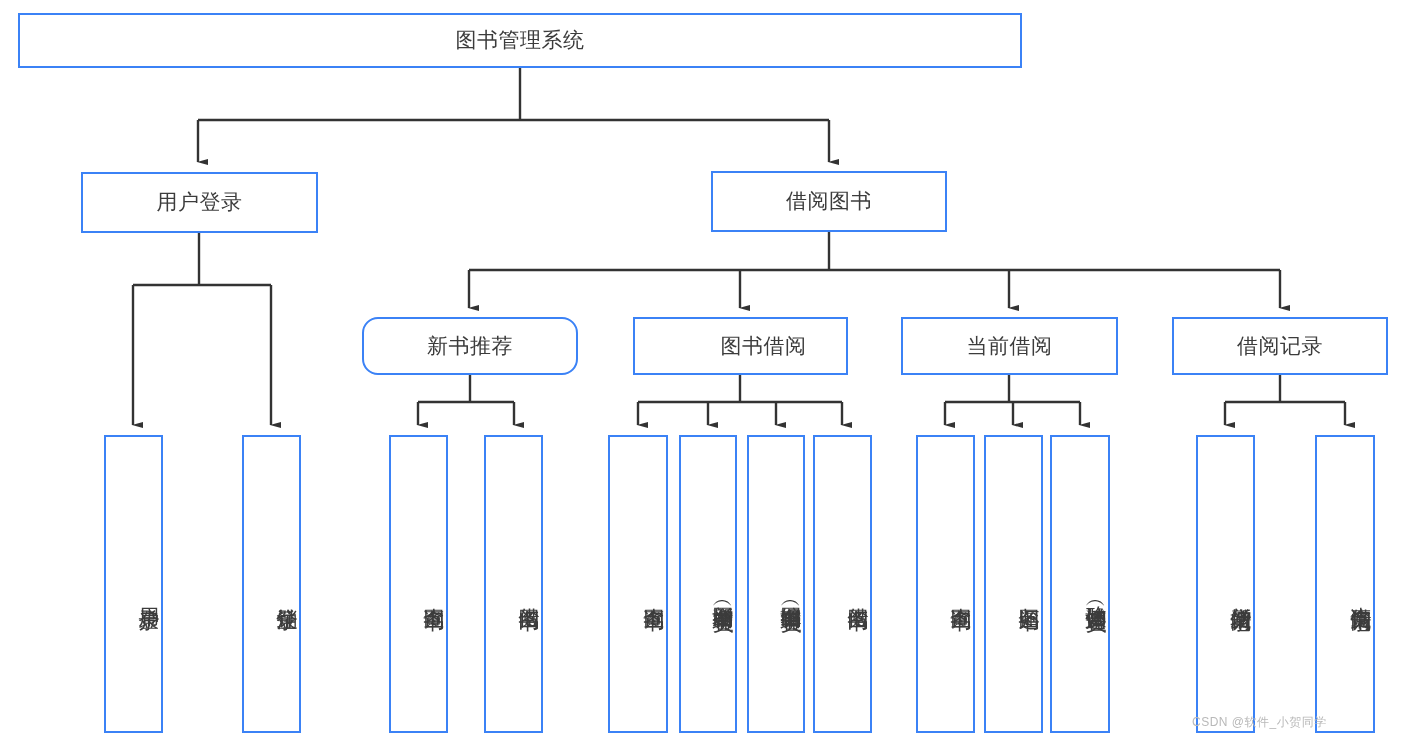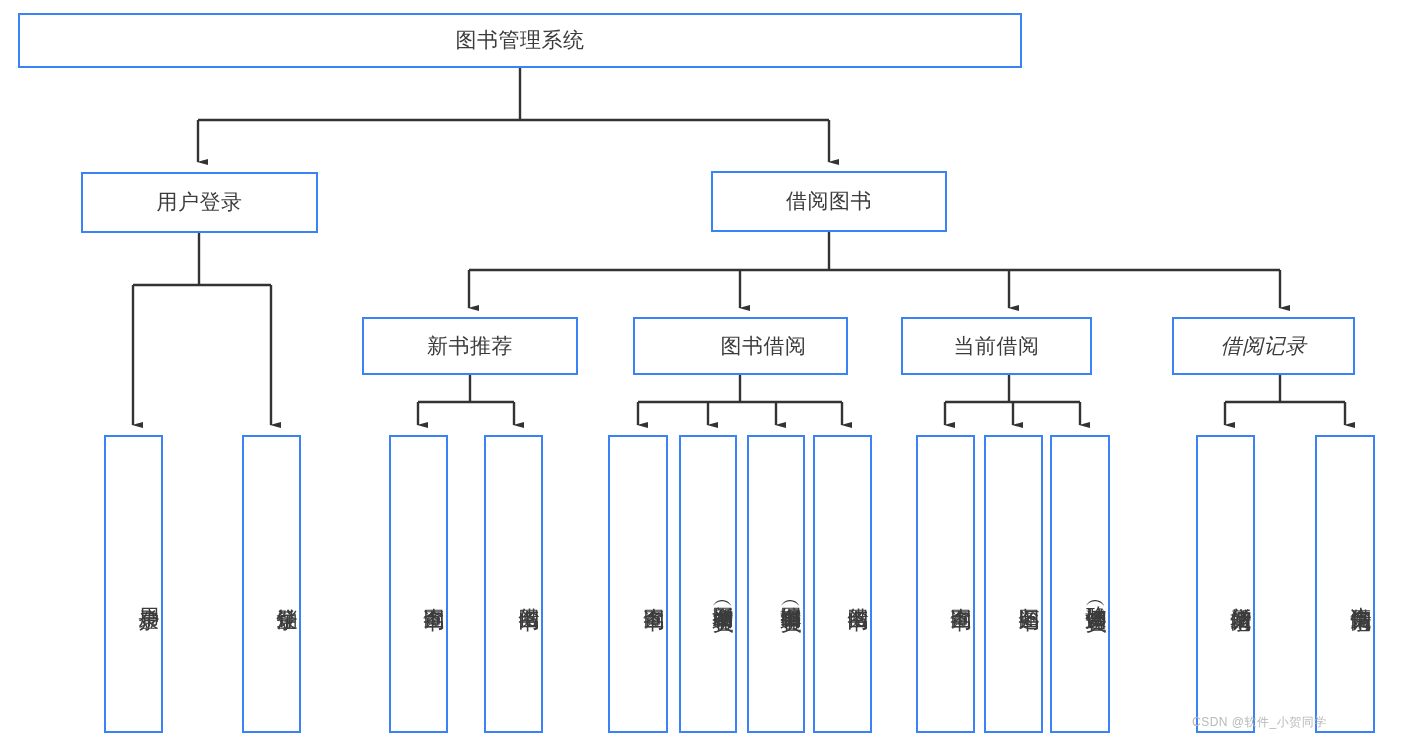--- a/index.html
+++ b/index.html
@@ -126,30 +126,30 @@
 
   <div id="level2-container">
       <div class="node horiz" style="left: 81px; top: 172px; width: 237px; height: 61px;">
         <span>用户登录</span>
       </div>
       <div class="node horiz" style="left: 711px; top: 171px; width: 236px; height: 61px;">
         <span>借阅图书</span>
       </div>
     </div>
   <div id="level3-container">
-      <div class="node horiz" style="left: 362px; top: 317px; width: 216px; height: 58px;">
+      <div class="node horiz" style="left: 362px; top: 317px; width: 216px; height: 58px; border-radius: 16px;">
         <span>新书推荐</span>
       </div>
       <div class="node horiz" style="left: 633px; top: 317px; width: 215px; height: 58px; padding-left: 46px;">
         <span>图书借阅</span>
       </div>
-      <div class="node horiz" style="left: 901px; top: 317px; width: 191px; height: 58px;">
+      <div class="node horiz" style="left: 901px; top: 317px; width: 217px; height: 58px;">
         <span>当前借阅</span>
       </div>
-      <div class="node horiz" style="left: 1172px; top: 317px; width: 183px; height: 58px; font-style: italic;">
+      <div class="node horiz" style="left: 1172px; top: 317px; width: 216px; height: 58px;">
         <span>借阅记录</span>
       </div>
     </div>
   <div id="leaves-container">
       <div class="node vert" style="left: 104px; top: 435px; width: 59px; height: 298px;">
         <span class="vtext">用户登录</span>
       </div>
       <div class="node vert" style="left: 242px; top: 435px; width: 59px; height: 298px;">
         <span class="vtext">注销登录</span>
       </div>

